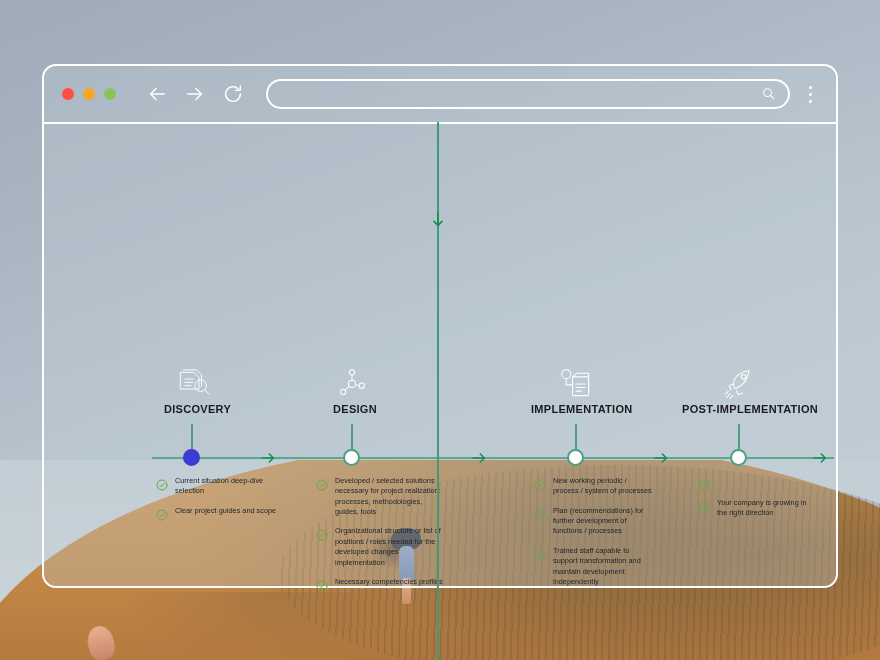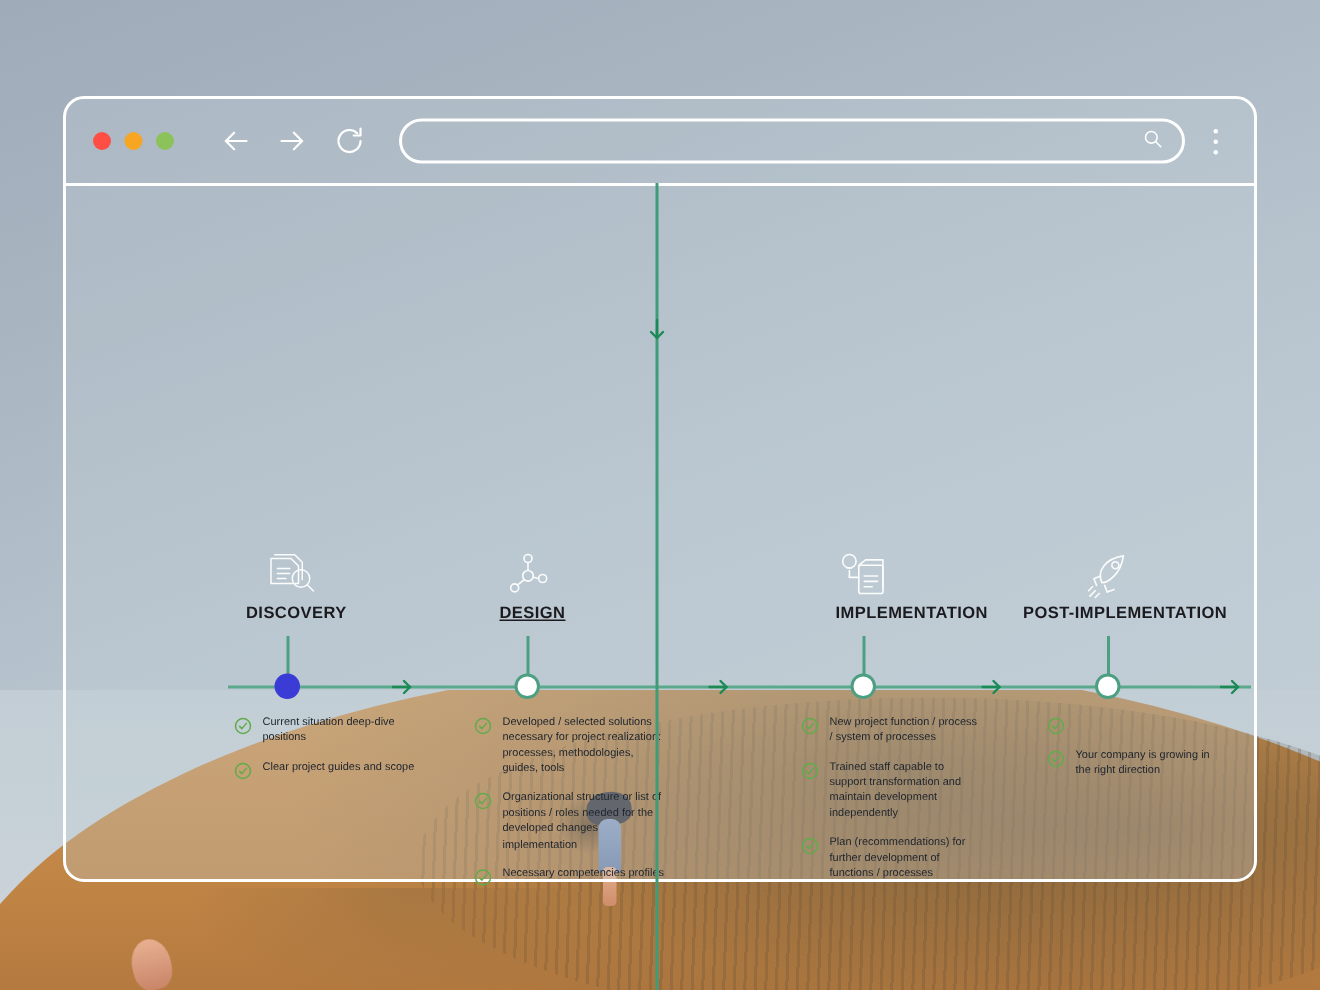--- a/index.html
+++ b/index.html
@@ -329,21 +329,21 @@
         <div class="stem" style="left:147px;"></div>
         <div class="node filled" style="left:139px;"></div>
         <div class="bullets" style="left:112px; width:124px;">
           <div class="bullet">
             <span class="check">
               <svg viewBox="0 0 24 24" fill="none" stroke="currentColor" stroke-width="2" stroke-linecap="round" stroke-linejoin="round">
                   <circle cx="12" cy="12" r="10"></circle>
                   <polyline points="7.5,12.5 10.5,15.5 16.5,8.5"></polyline>
                 </svg>
             </span>
-            <span class="btext">Current situation deep-dive positions</span>
+            <span class="btext">Current situation deep-dive selection</span>
           </div>
           <div class="bullet">
             <span class="check">
               <svg viewBox="0 0 24 24" fill="none" stroke="currentColor" stroke-width="2" stroke-linecap="round" stroke-linejoin="round">
                   <circle cx="12" cy="12" r="10"></circle>
                   <polyline points="7.5,12.5 10.5,15.5 16.5,8.5"></polyline>
                 </svg>
             </span>
             <span class="btext">Clear project guides and scope</span>
           </div>
@@ -362,21 +362,21 @@
           <svg width="34" height="32" viewBox="0 0 36 36" fill="none" stroke="currentColor" stroke-width="1.2" stroke-linecap="round" stroke-linejoin="round">
             <circle cx="18" cy="19" r="4"></circle>
             <circle cx="18" cy="6" r="3"></circle>
             <circle cx="29" cy="21" r="3"></circle>
             <circle cx="8" cy="28" r="3"></circle>
             <line x1="18" y1="9" x2="18" y2="15"></line>
             <line x1="22" y1="20" x2="26" y2="21"></line>
             <line x1="15" y1="22" x2="10" y2="26"></line>
           </svg>
         </span>
-        <div class="stage-title" style="left:289px;text-decoration:underline;">DESIGN</div>
+        <div class="stage-title" style="left:289px;">DESIGN</div>
         <div class="stem" style="left:307px;"></div>
         <div class="node" style="left:299px;"></div>
         <div class="bullets" style="left:272px; width:132px;">
           <div class="bullet">
             <span class="check">
               <svg viewBox="0 0 24 24" fill="none" stroke="currentColor" stroke-width="2" stroke-linecap="round" stroke-linejoin="round">
                   <circle cx="12" cy="12" r="10"></circle>
                   <polyline points="7.5,12.5 10.5,15.5 16.5,8.5"></polyline>
                 </svg>
             </span>
@@ -417,50 +417,50 @@
             <line x1="9.5" y1="13" x2="12.5" y2="13"></line>
             <line x1="11" y1="15" x2="11" y2="20"></line>
             <line x1="11" y1="20" x2="18" y2="20"></line>
             <rect x="18" y="11" width="18" height="21" rx="1.5"></rect>
             <path d="M18 11 l5 -4 h13 v21"></path>
             <line x1="22" y1="19" x2="32" y2="19"></line>
             <line x1="22" y1="23" x2="32" y2="23"></line>
             <line x1="22" y1="27" x2="28" y2="27"></line>
           </svg>
         </span>
-        <div class="stage-title" style="left:513px;">IMPLEMENTATION</div>
+        <div class="stage-title" style="left:487px;">IMPLEMENTATION</div>
         <div class="stem" style="left:531px;"></div>
         <div class="node" style="left:523px;"></div>
         <div class="bullets" style="left:490px; width:120px;">
           <div class="bullet">
             <span class="check">
               <svg viewBox="0 0 24 24" fill="none" stroke="currentColor" stroke-width="2" stroke-linecap="round" stroke-linejoin="round">
                   <circle cx="12" cy="12" r="10"></circle>
                   <polyline points="7.5,12.5 10.5,15.5 16.5,8.5"></polyline>
                 </svg>
             </span>
-            <span class="btext">New project function / process / system of processes</span>
+            <span class="btext">New working periodic / process / system of processes</span>
+          </div>
+          <div class="bullet">
+            <span class="check">
+              <svg viewBox="0 0 24 24" fill="none" stroke="currentColor" stroke-width="2" stroke-linecap="round" stroke-linejoin="round">
+                  <circle cx="12" cy="12" r="10"></circle>
+                  <polyline points="7.5,12.5 10.5,15.5 16.5,8.5"></polyline>
+                </svg>
+            </span>
+            <span class="btext">Plan (recommendations) for further development of functions / processes</span>
           </div>
           <div class="bullet">
             <span class="check">
               <svg viewBox="0 0 24 24" fill="none" stroke="currentColor" stroke-width="2" stroke-linecap="round" stroke-linejoin="round">
                   <circle cx="12" cy="12" r="10"></circle>
                   <polyline points="7.5,12.5 10.5,15.5 16.5,8.5"></polyline>
                 </svg>
             </span>
             <span class="btext">Trained staff capable to support transformation and maintain development independently</span>
-          </div>
-          <div class="bullet">
-            <span class="check">
-              <svg viewBox="0 0 24 24" fill="none" stroke="currentColor" stroke-width="2" stroke-linecap="round" stroke-linejoin="round">
-                  <circle cx="12" cy="12" r="10"></circle>
-                  <polyline points="7.5,12.5 10.5,15.5 16.5,8.5"></polyline>
-                </svg>
-            </span>
-            <span class="btext">Plan (recommendations) for further development of functions / processes</span>
           </div>
         </div>
       </div>
 
       <span class="arrow-h" style="left:609px;">
         <svg viewBox="0 0 24 24" fill="none" stroke="currentColor" stroke-width="2.4" stroke-linecap="round" stroke-linejoin="round">
             <line x1="3" y1="12" x2="20" y2="12"></line>
             <polyline points="14,6 20,12 14,18"></polyline>
           </svg>
       </span>

